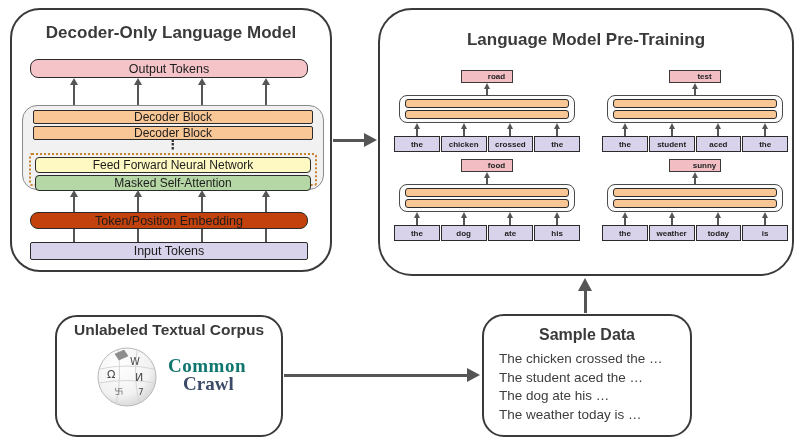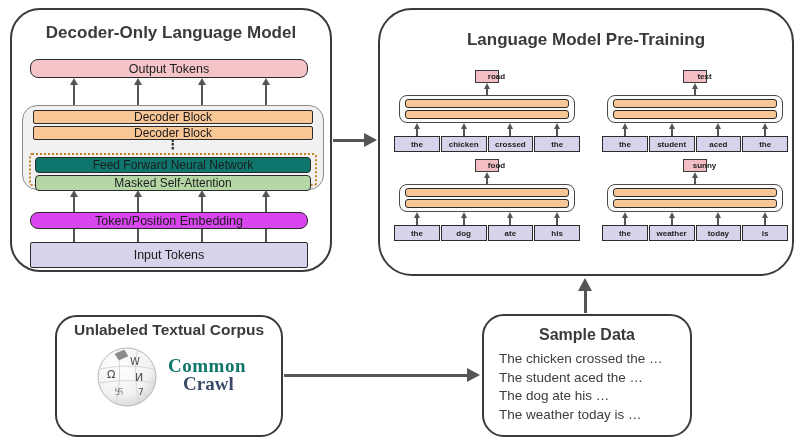--- a/index.html
+++ b/index.html
@@ -8,37 +8,37 @@
 
   .panel{position:absolute;background:#ffffff;border:2px solid #3a3a3a;box-sizing:border-box;}
   .panel-title{text-align:center;font-weight:bold;color:#3a3a3a;}
 
   
   #model-panel{left:10px;top:8px;width:322px;height:264px;border-radius:30px;}
   #model-title{margin-top:13px;font-size:17px;}
   .bar{position:absolute;left:18px;width:278px;border:1.5px solid #2b2b2b;box-sizing:border-box;
        display:flex;align-items:center;justify-content:center;font-size:12.5px;color:#1c1c1c;}
   #output-bar{top:49px;height:19px;background:#f4c4c8;border-radius:8px;}
-  #embed-bar{top:202px;height:17px;background:#d946ef;border-radius:8px;}
-  #input-bar{top:232px;height:26px;background:#d8d3ea;border-radius:2px;}
+  #embed-bar{top:202px;height:17px;background:#c2410c;border-radius:8px;}
+  #input-bar{top:232px;height:18px;background:#d8d3ea;border-radius:2px;}
 
   #gray-container{position:absolute;left:10px;top:95px;width:302px;height:85px;background:#f1f1f2;
                   border:1.5px solid #8a8a8a;border-radius:15px;box-sizing:border-box;}
   .inner-bar{position:absolute;left:10px;right:10px;border:1.2px solid #2b2b2b;box-sizing:border-box;
              display:flex;align-items:center;justify-content:center;font-size:12px;color:#1c1c1c;
              border-radius:2px;}
   #decoder1{top:4px;height:14px;background:#f8c795;}
   #decoder2{top:20px;height:14px;background:#f8c795;}
   #stack-dots{position:absolute;top:31px;left:0;right:0;text-align:center;font-size:13px;
               font-weight:bold;color:#333;line-height:15px;}
   #dotted-box{position:absolute;left:6px;right:6px;top:47px;bottom:3px;border:2px dotted #c8812f;
               border-radius:3px;display:flex;flex-direction:column;gap:2px;padding:2px 4px;box-sizing:border-box;}
   .dotted-bar{flex:1;border:1.2px solid #2b2b2b;border-radius:4px;display:flex;align-items:center;
               justify-content:center;font-size:12px;color:#1c1c1c;}
-  #ffnn-bar{background:#0f766e;}
+  #ffnn-bar{background:#fef9c3;}
   #attn-bar{background:#b5d7a5;}
 
   .arrows-row{position:absolute;left:30px;right:32px;display:flex;}
   .arrows-row .slot{flex:1;display:flex;justify-content:center;}
   #arrows-top{top:68px;height:27px;}
   #arrows-mid{top:180px;height:22px;}
   #lines-bottom{top:219px;height:13px;}
 
   .up-arrow{display:flex;flex-direction:column;align-items:center;height:100%;}
   .up-arrow .head{width:0;height:0;border-left:4px solid transparent;border-right:4px solid transparent;
@@ -46,21 +46,21 @@
   .up-arrow .stem{width:2px;flex:1;background:#555;}
   .vline{width:2px;height:100%;background:#555;}
 
   
   #pretrain-panel{left:378px;top:8px;width:416px;height:268px;border-radius:34px;}
   #pretrain-title{margin-top:20px;font-size:17px;}
   #mini-grid{position:absolute;left:14px;top:60px;display:grid;grid-template-columns:186px 186px;
              column-gap:22px;row-gap:5px;}
   .mini{width:186px;height:84px;display:flex;flex-direction:column;}
   .mini-out-row{height:13px;display:flex;justify-content:center;}
-  .mini-out{width:24px;height:13px;background:#f2bec4;border:1.3px solid #3a3a3a;box-sizing:border-box;
+  .mini-out{width:52px;height:13px;background:#f2bec4;border:1.3px solid #3a3a3a;box-sizing:border-box;
             display:flex;align-items:center;justify-content:center;font-size:8px;font-weight:bold;color:#222;padding-left:19px;}
   .mini-arrow1{height:12px;display:flex;justify-content:center;}
   .mini-arrow1 .up-arrow .head{border-left-width:3.5px;border-right-width:3.5px;border-bottom-width:6px;}
   .mini-arrow1 .up-arrow .stem{width:1.6px;}
   .mini-container{margin:0 5px;height:28px;background:#fcfcfc;border:1.4px solid #4a4a4a;border-radius:8px;
                   box-sizing:border-box;display:flex;flex-direction:column;gap:2px;padding:3px 5px;}
   .mini-block{flex:1;background:#f8c795;border:1px solid #2b2b2b;border-radius:3px;}
   .mini-arrows{height:13px;display:flex;}
   .mini-arrows .slot{flex:1;display:flex;justify-content:center;}
   .mini-arrows .up-arrow .head{border-left-width:3.5px;border-right-width:3.5px;border-bottom-width:6px;}

